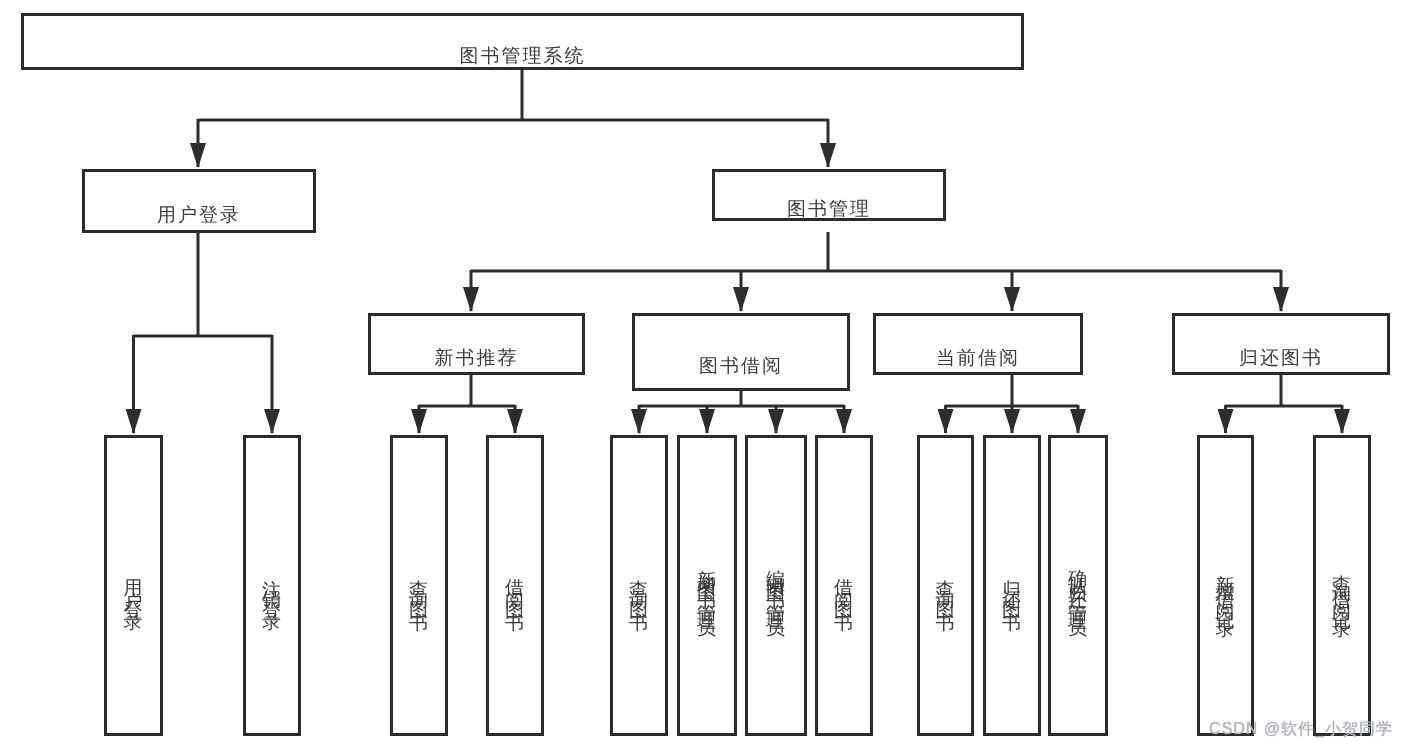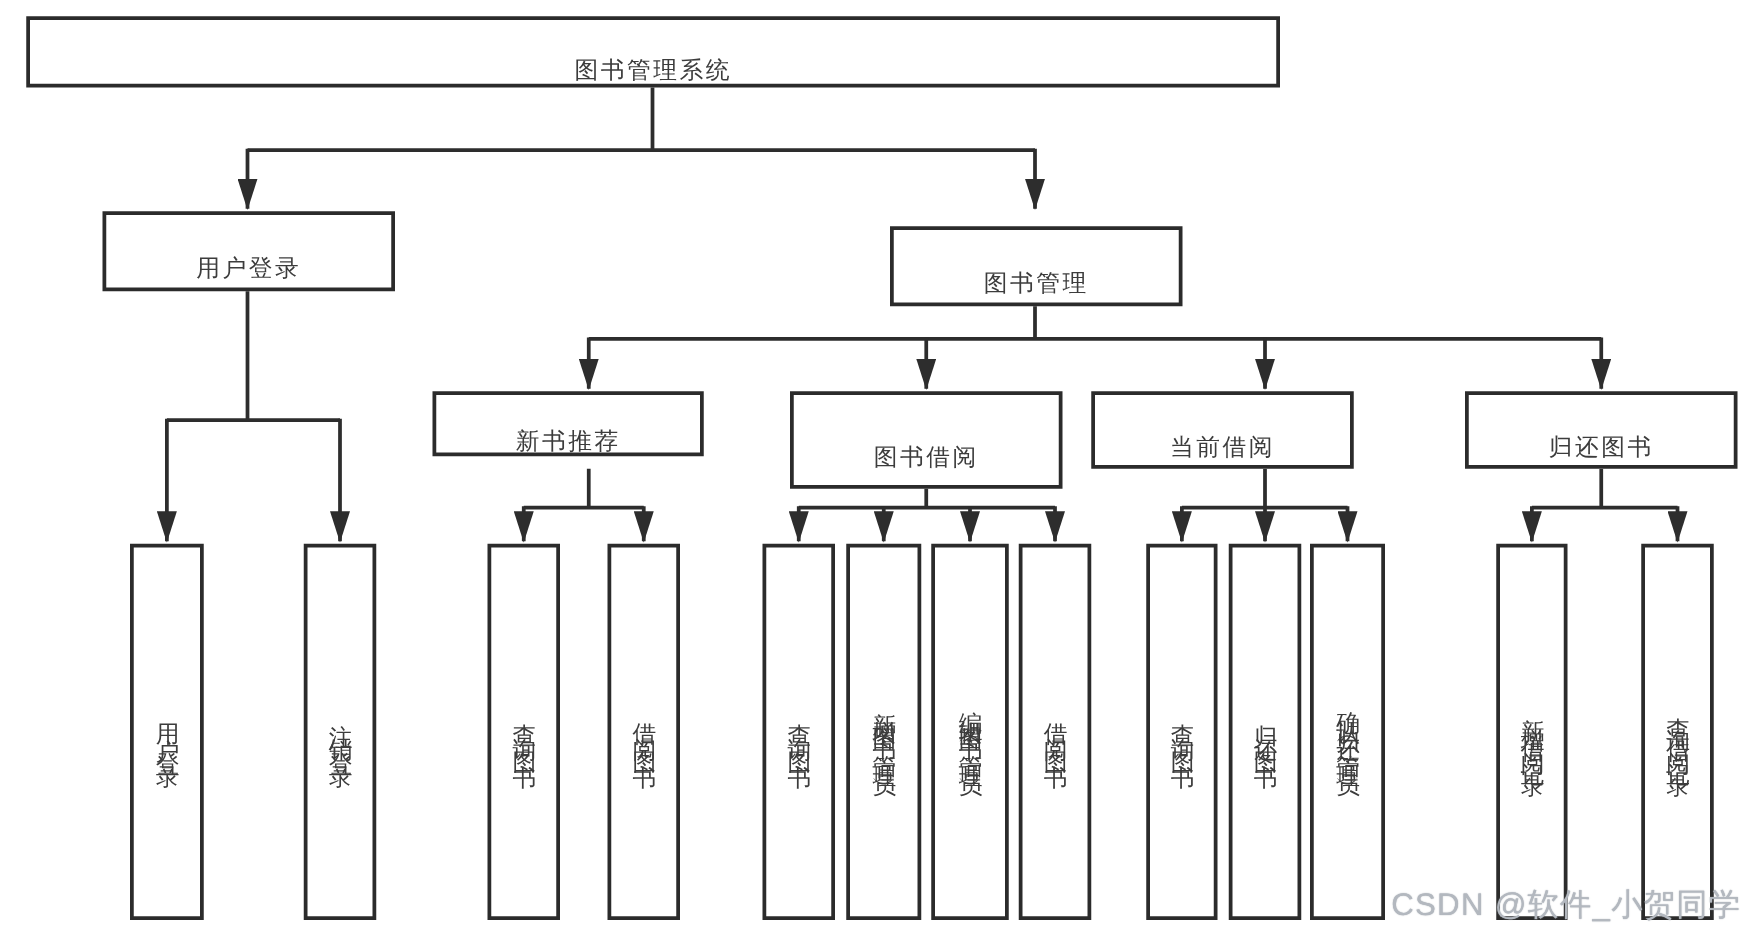--- a/index.html
+++ b/index.html
@@ -43,21 +43,21 @@
     text-orientation: mixed;
     font-size: 19px;
     letter-spacing: 11px;
     line-height: 1;
     white-space: nowrap;
   }
   .watermark {
     position: absolute;
     right: 12px;
     bottom: 7px;
-    font-size: 25px;
+    font-size: 16px;
     letter-spacing: 1px;
     color: #b3b8bf;
     text-shadow: 0 0 1px #9aa0a8;
     white-space: nowrap;
   }
 </style>
 </head>
 <body>
 
 <div class="canvas">
@@ -105,25 +105,25 @@
     </g>
   </svg>
 
   <div class="node hbox" style="left:21px;top:13px;width:1003px;height:57px">
     <span class="lbl">图书管理系统</span>
   </div>
 
   <div class="node hbox" style="left:82px;top:169px;width:234px;height:64px">
     <span class="lbl">用户登录</span>
   </div>
-  <div class="node hbox" style="left:712px;top:181px;width:234px;height:64px">
+  <div class="node hbox" style="left:712px;top:169px;width:234px;height:52px">
     <span class="lbl">图书管理</span>
   </div>
 
-  <div class="node hbox" style="left:346px;top:313px;width:217px;height:52px">
+  <div class="node hbox" style="left:368px;top:313px;width:217px;height:62px">
     <span class="lbl">新书推荐</span>
   </div>
   <div class="node hbox" style="left:632px;top:313px;width:218px;height:78px">
     <span class="lbl">图书借阅</span>
   </div>
   <div class="node hbox" style="left:873px;top:313px;width:210px;height:62px">
     <span class="lbl">当前借阅</span>
   </div>
   <div class="node hbox" style="left:1172px;top:313px;width:218px;height:62px">
     <span class="lbl">归还图书</span>

